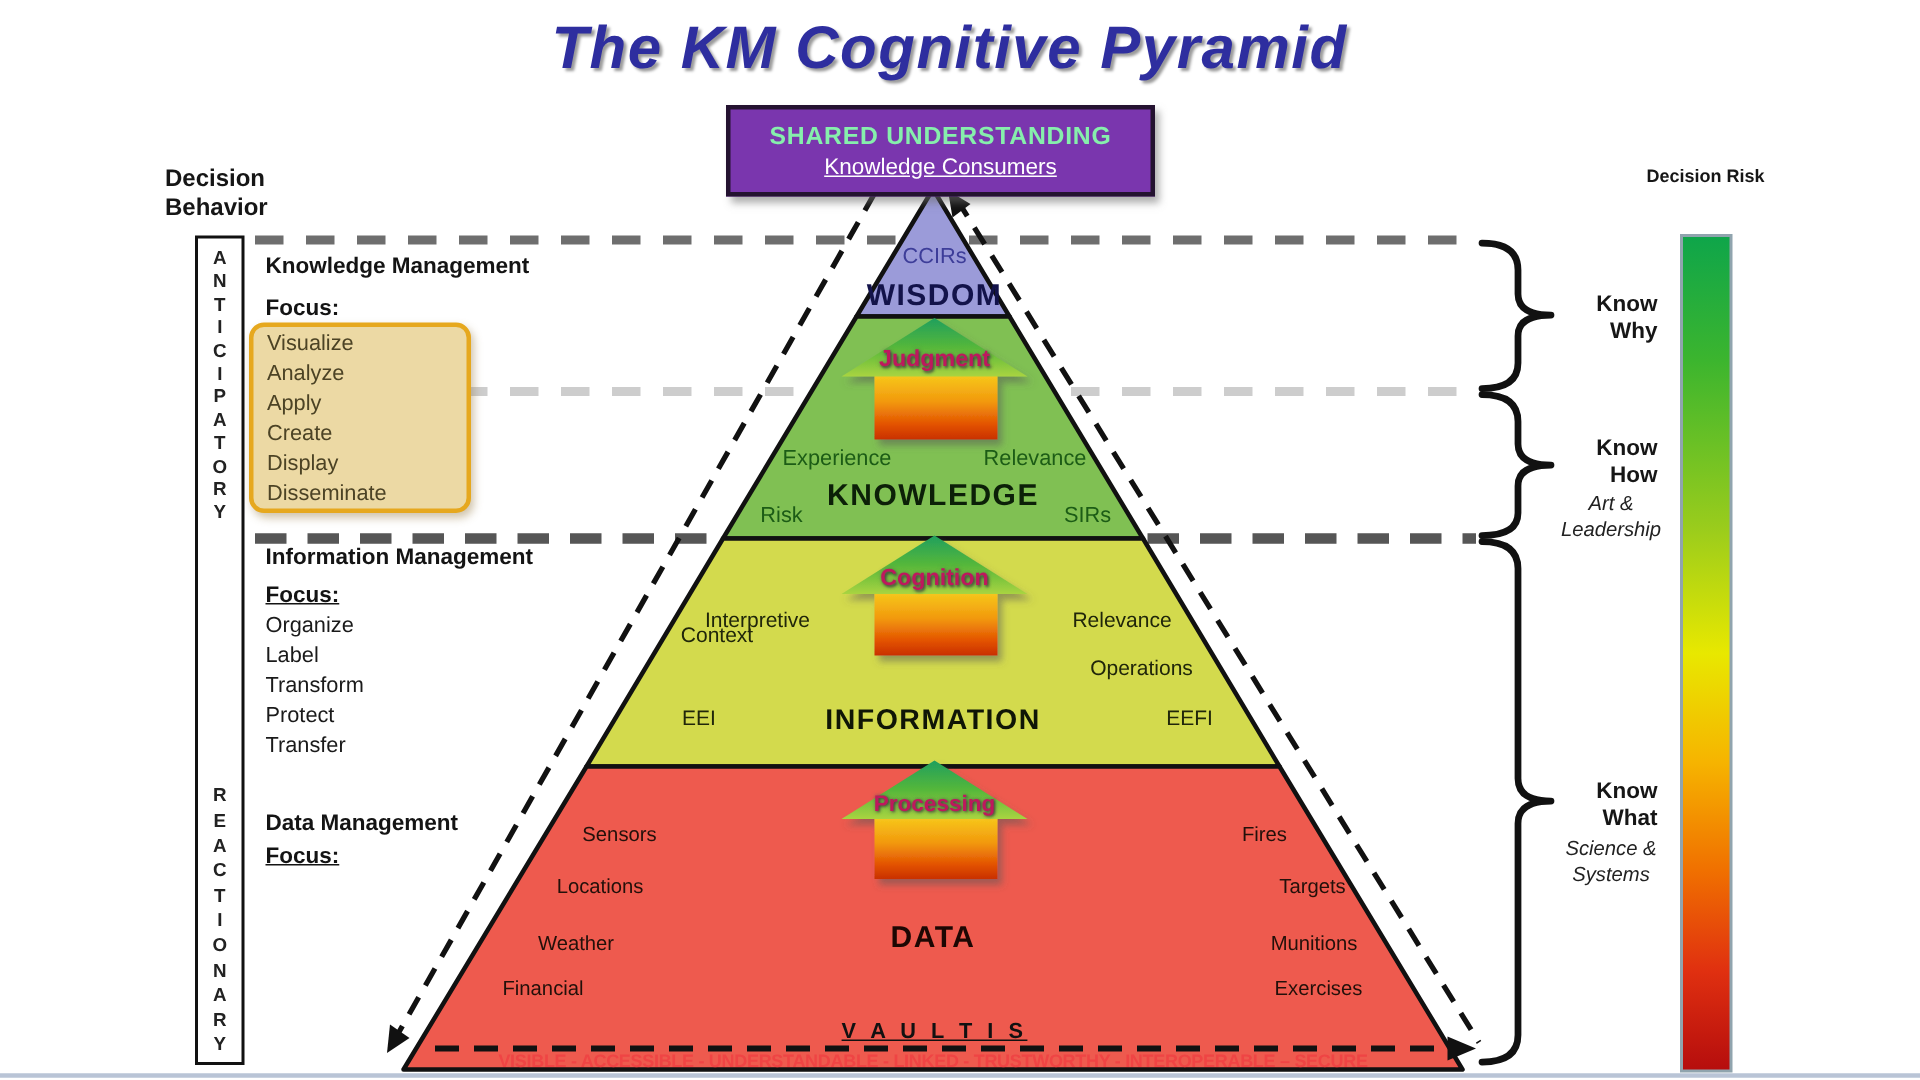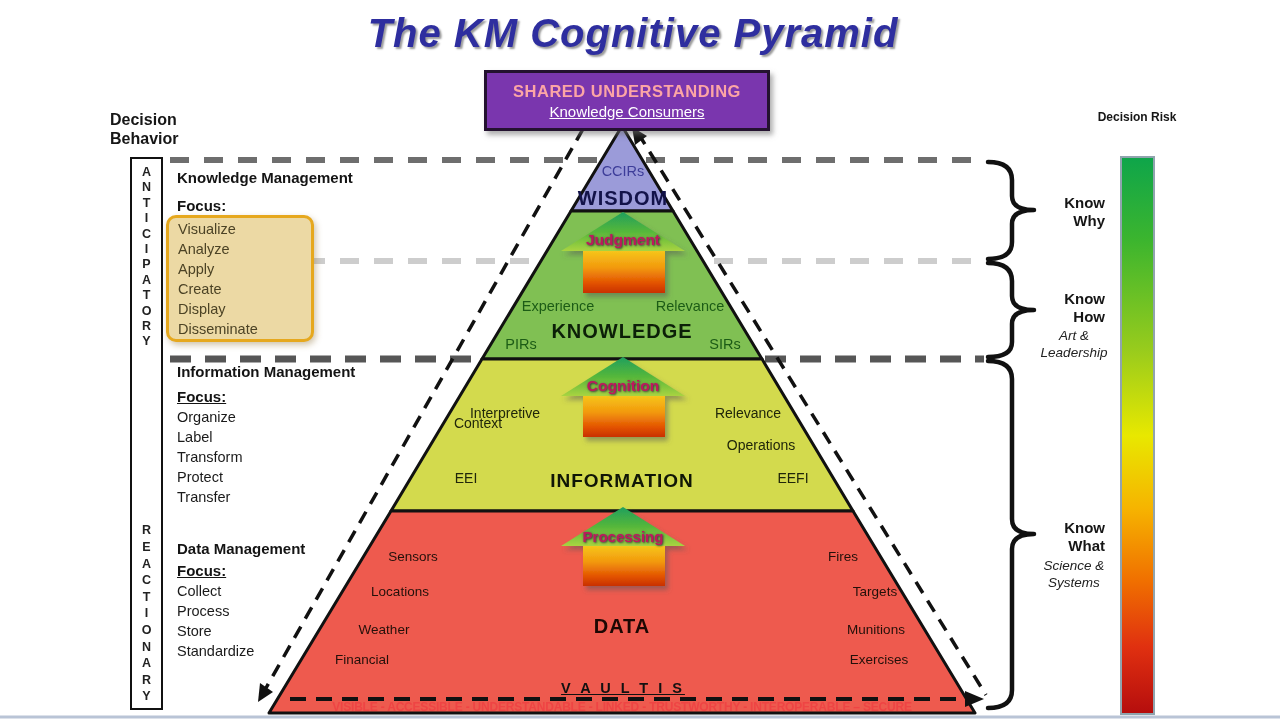--- a/index.html
+++ b/index.html
@@ -9,21 +9,21 @@
   .abs{position:absolute;}
   .ctr{transform:translate(-50%,-50%);white-space:nowrap;}
   .ctx{transform:translateX(-50%);}
   
   .title{left:633px;top:33px;font-size:40px;font-weight:bold;font-style:italic;color:#2e2e9f;
          text-shadow:2px 2px 2px #9a9a9a;letter-spacing:1px;}
   
   .topbox{left:484px;top:70px;width:280px;height:55px;background:#7a36ae;border:3px solid #241230;
           display:flex;flex-direction:column;align-items:center;justify-content:center;
           box-shadow:3px 4px 5px rgba(110,110,110,.55);}
-  .topbox .l1{color:#fca5a5;font-weight:bold;font-size:16.5px;letter-spacing:.5px;}
+  .topbox .l1{color:#86efac;font-weight:bold;font-size:16.5px;letter-spacing:.5px;}
   .topbox .l2{color:#fff;font-size:15px;text-decoration:underline;margin-top:2px;}
   
   .ccirs{left:623px;top:171px;font-size:14.5px;color:#3d3d99;}
   .wisdom{left:623px;top:198px;font-size:20px;font-weight:bold;color:#13134a;letter-spacing:1px;}
   .arrow-label{font-size:15.5px;font-weight:bold;color:#be185d;
                text-shadow:1px 1px 2px rgba(60,60,60,.9),0 0 3px rgba(90,90,90,.6);}
   .k-green{font-size:14.5px;color:#1c5c16;}
   .knowledge{left:622px;top:331px;font-size:20px;font-weight:bold;color:#0c2008;letter-spacing:1px;}
   .i-item{font-size:14px;color:#20260a;}
   .information{left:622px;top:481px;font-size:19px;font-weight:bold;color:#101606;letter-spacing:1px;}
@@ -137,21 +137,21 @@
     <div class="l2">Knowledge Consumers</div>
   </div>
 
   <div class="abs ctr ccirs">CCIRs</div>
   <div class="abs ctr wisdom">WISDOM</div>
 
   <div class="abs ctr arrow-label" style="left:623px;top:240px;">Judgment</div>
   <div class="abs ctr k-green" style="left:558px;top:306px;">Experience</div>
   <div class="abs ctr k-green" style="left:690px;top:306px;">Relevance</div>
   <div class="abs ctr knowledge">KNOWLEDGE</div>
-  <div class="abs ctr k-green" style="left:521px;top:344px;">PIRs</div>
+  <div class="abs ctr k-green" style="left:521px;top:344px;">Risk</div>
   <div class="abs ctr k-green" style="left:725px;top:344px;">SIRs</div>
 
   <div class="abs ctr arrow-label" style="left:623px;top:386px;">Cognition</div>
   <div class="abs ctr i-item" style="left:505px;top:413px;">Interpretive</div>
   <div class="abs ctr i-item" style="left:478px;top:423px;">Context</div>
   <div class="abs ctr i-item" style="left:466px;top:478px;">EEI</div>
   <div class="abs ctr i-item" style="left:748px;top:413px;">Relevance</div>
   <div class="abs ctr i-item" style="left:761px;top:445px;">Operations</div>
   <div class="abs ctr i-item" style="left:793px;top:478px;">EEFI</div>
   <div class="abs ctr information">INFORMATION</div>
@@ -217,26 +217,20 @@
   <div class="abs flist" style="left:177px;top:407px;">
       <div>Organize</div>
       <div>Label</div>
       <div>Transform</div>
       <div>Protect</div>
       <div>Transfer</div>
     </div>
 
   <div class="abs sec-title" style="left:177px;top:540px;">Data Management</div>
   <div class="abs focus u" style="left:177px;top:562px;">Focus:</div>
-  <div class="abs flist" style="left:177px;top:581px;">
-      <div>Collect</div>
-      <div>Process</div>
-      <div>Store</div>
-      <div>Standardize</div>
-    </div>
 
   <div class="abs dec-risk">Decision Risk</div>
   <div class="abs ctx know" style="left:1074px;top:194px;white-space:normal;">Know Why</div>
   <div class="abs ctx know" style="left:1074px;top:290px;white-space:normal;">Know How</div>
   <div class="abs ctx know-sub" style="left:1074px;top:328px;width:84px;">Art &amp; Leadership</div>
   <div class="abs ctx know" style="left:1074px;top:519px;white-space:normal;">Know What</div>
   <div class="abs ctx know-sub" style="left:1074px;top:558px;width:62px;">Science &amp; Systems</div>
 
 </div>
 

